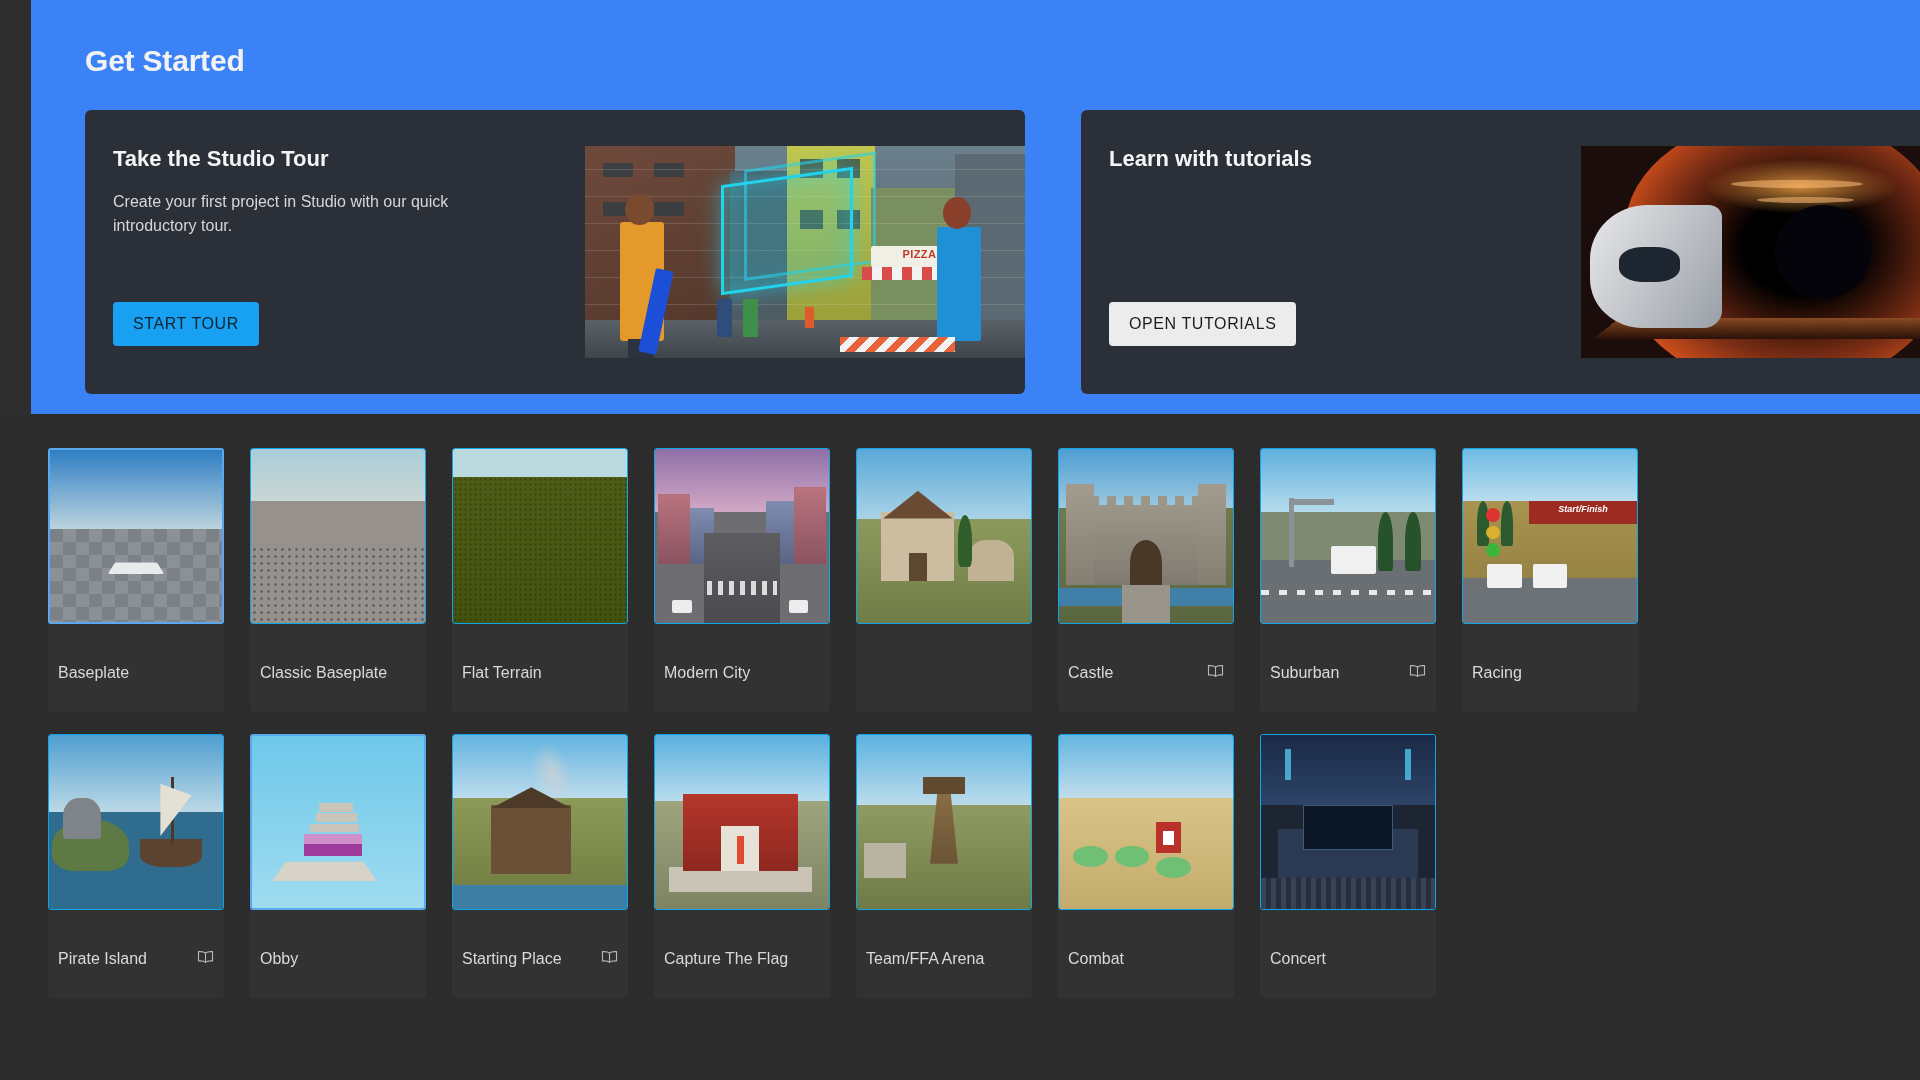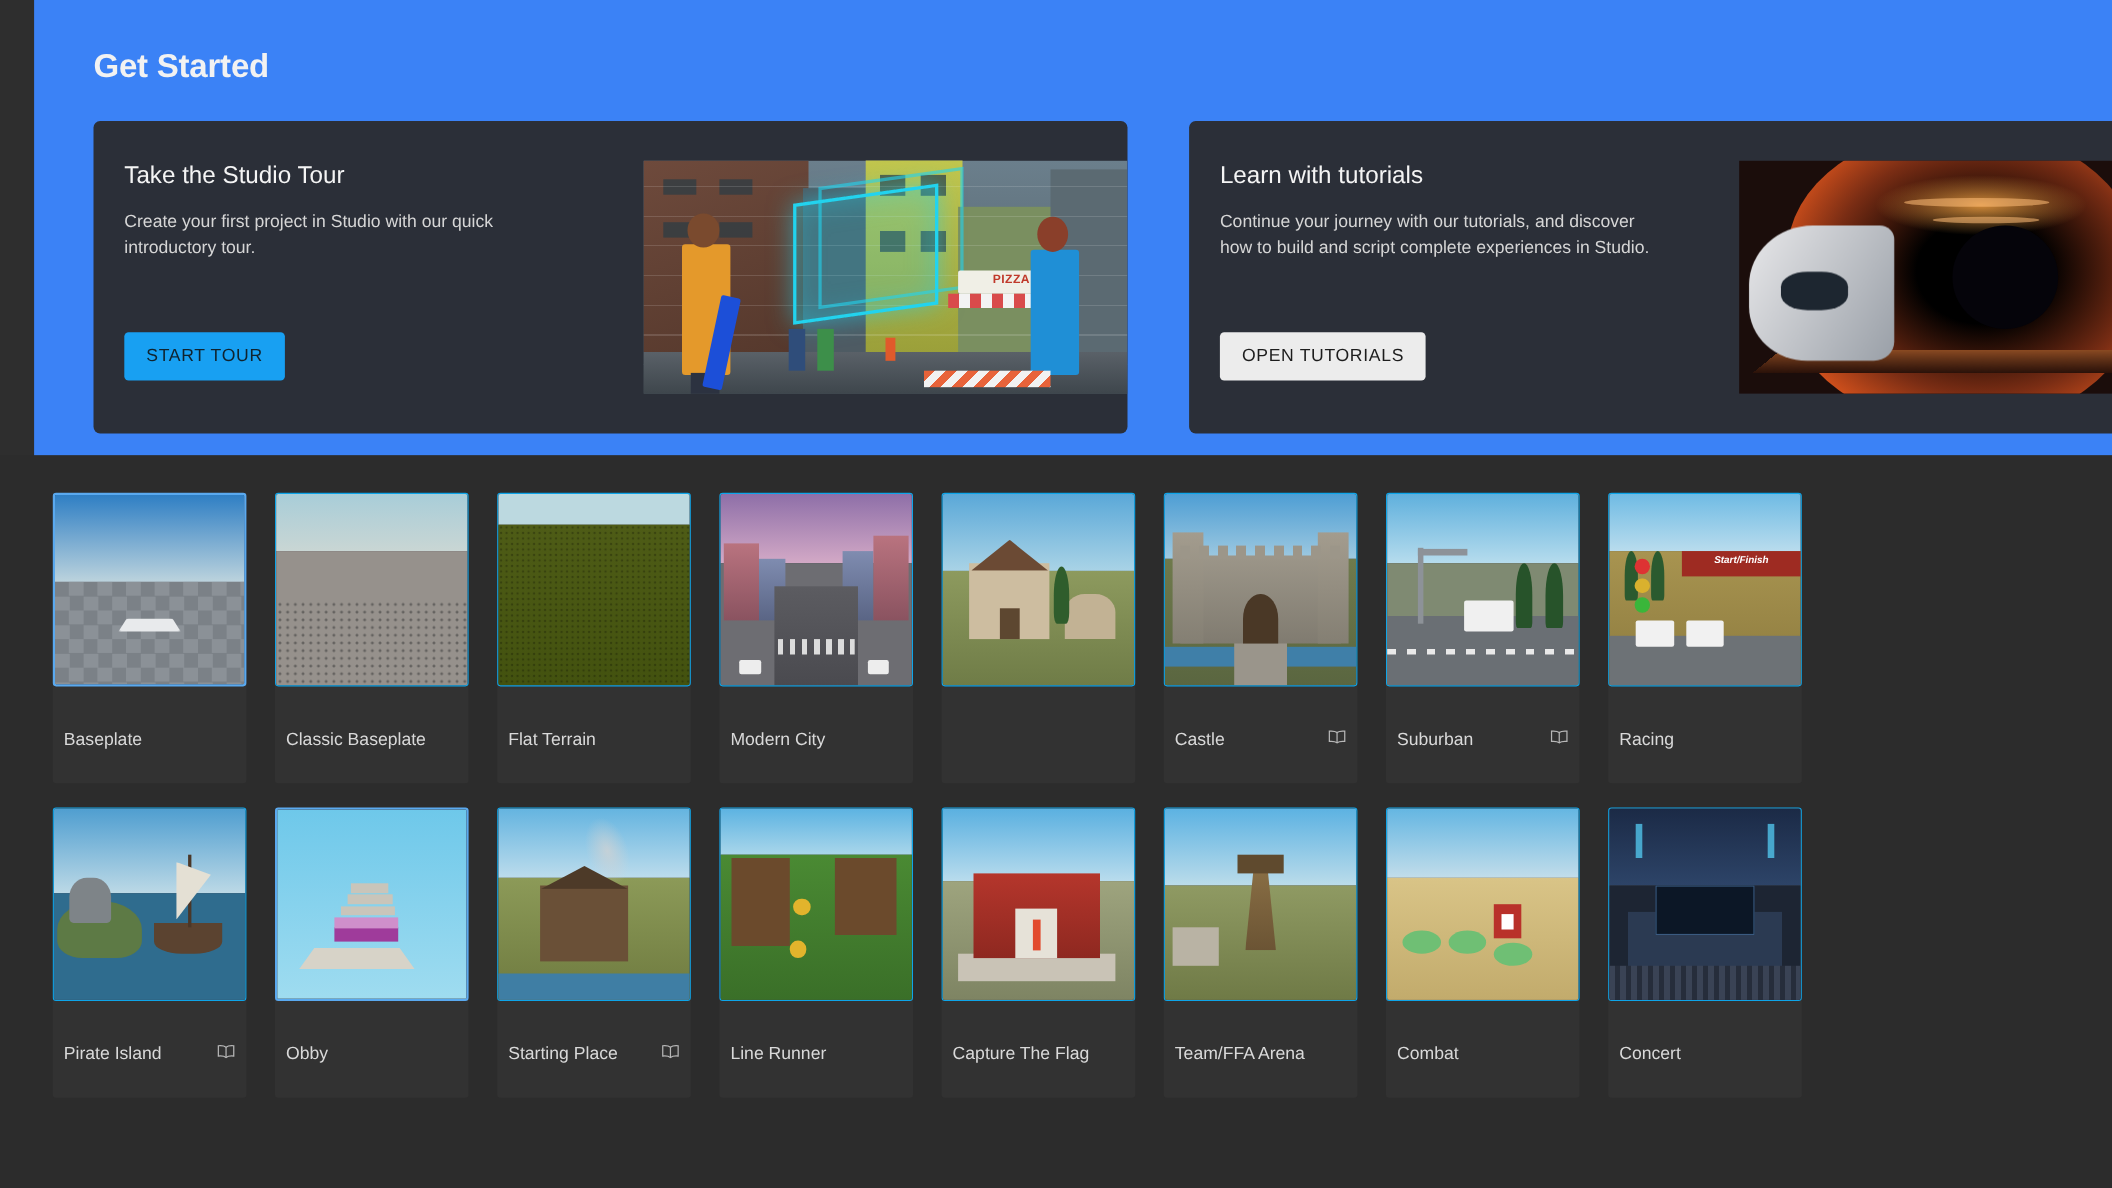--- a/index.html
+++ b/index.html
@@ -45,21 +45,21 @@
   .promo-text {
     padding: 36px 0 0 28px;
     width: 500px;
     flex: 0 0 500px;
     display: flex;
     flex-direction: column;
   }
   .promo-title {
     color: #f4f4f4;
     font-size: 22px;
-    font-weight: normal;
+    font-weight: bold;
     margin-bottom: 18px;
   }
   .promo-desc {
     color: #d6d6d6;
     font-size: 16px;
     line-height: 1.5;
     max-width: 400px;
   }
   .promo-btn-wrap { margin-top: auto; padding-bottom: 48px; }
   .btn {
@@ -350,21 +350,20 @@
           <div class="ac-kid ac-k2"></div>
           <div class="ac-cone"></div>
           <div class="ac-barr"></div>
         </div>
       </div>
     </div>
 
     <div class="promo-card">
       <div class="promo-text">
         <div class="promo-title">Learn with tutorials</div>
-        <div class="promo-desc">Continue your journey with our tutorials, and discover how to build and script complete experiences in Studio.</div>
         <div class="promo-btn-wrap">
           <button class="btn btn-secondary">OPEN TUTORIALS</button>
         </div>
       </div>
       <div class="promo-art">
         <div class="art-tunnel">
           <div class="at-tube"></div>
           <div class="at-glow"></div>
           <div class="at-core"></div>
           <div class="at-rail"></div>
@@ -542,33 +541,20 @@
         </div>
         <div class="tpl-meta">
           <span class="tpl-name">Starting Place</span>
           <span><svg class="book-icon" viewBox="0 0 18 15" fill="none" stroke="#cfcfcf" stroke-width="1.2">
               <path d="M9 3.2C7.4 1.9 5 1.5 1.5 1.8v10c3.5-.3 5.9.1 7.5 1.4 1.6-1.3 4-1.7 7.5-1.4v-10C13 1.5 10.6 1.9 9 3.2z"></path>
               <path d="M9 3.2v10.0"></path>
             </svg></span>
         </div>
       </div>
       <div class="tpl-card">
-        <div class="tpl-thumb th-line">
-          <div class="sky"></div>
-          <div class="ground"></div>
-          <div class="obj block" style="left:6%;bottom:28%;width:30%;height:46%"></div>
-          <div class="obj block" style="right:8%;bottom:34%;width:32%;height:40%"></div>
-          <div class="obj coin" style="left:38%;bottom:44%"></div>
-          <div class="obj coin" style="left:36%;bottom:22%"></div>
-        </div>
-        <div class="tpl-meta">
-          <span class="tpl-name">Line Runner</span>
-        </div>
-      </div>
-      <div class="tpl-card">
         <div class="tpl-thumb th-ctf">
           <div class="sky"></div>
           <div class="ground"></div>
           <div class="obj plat2"></div>
           <div class="obj base"></div>
           <div class="obj door2"></div>
           <div class="obj flag"></div>
         </div>
         <div class="tpl-meta">
           <span class="tpl-name">Capture The Flag</span>

